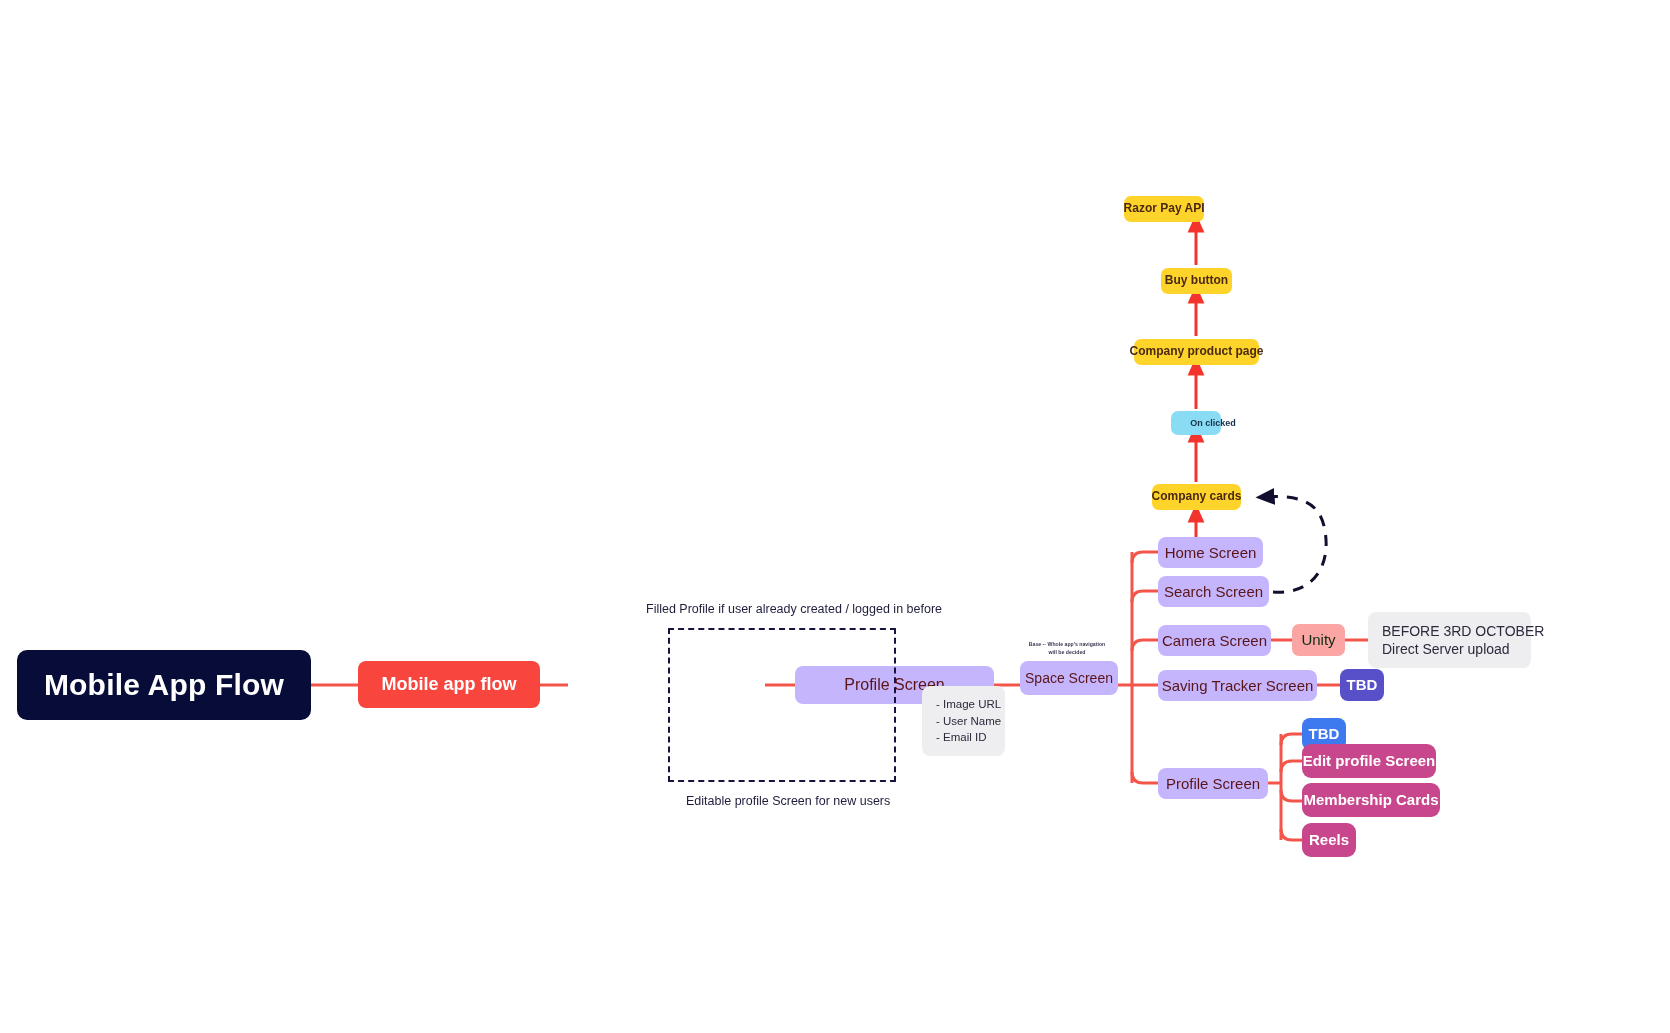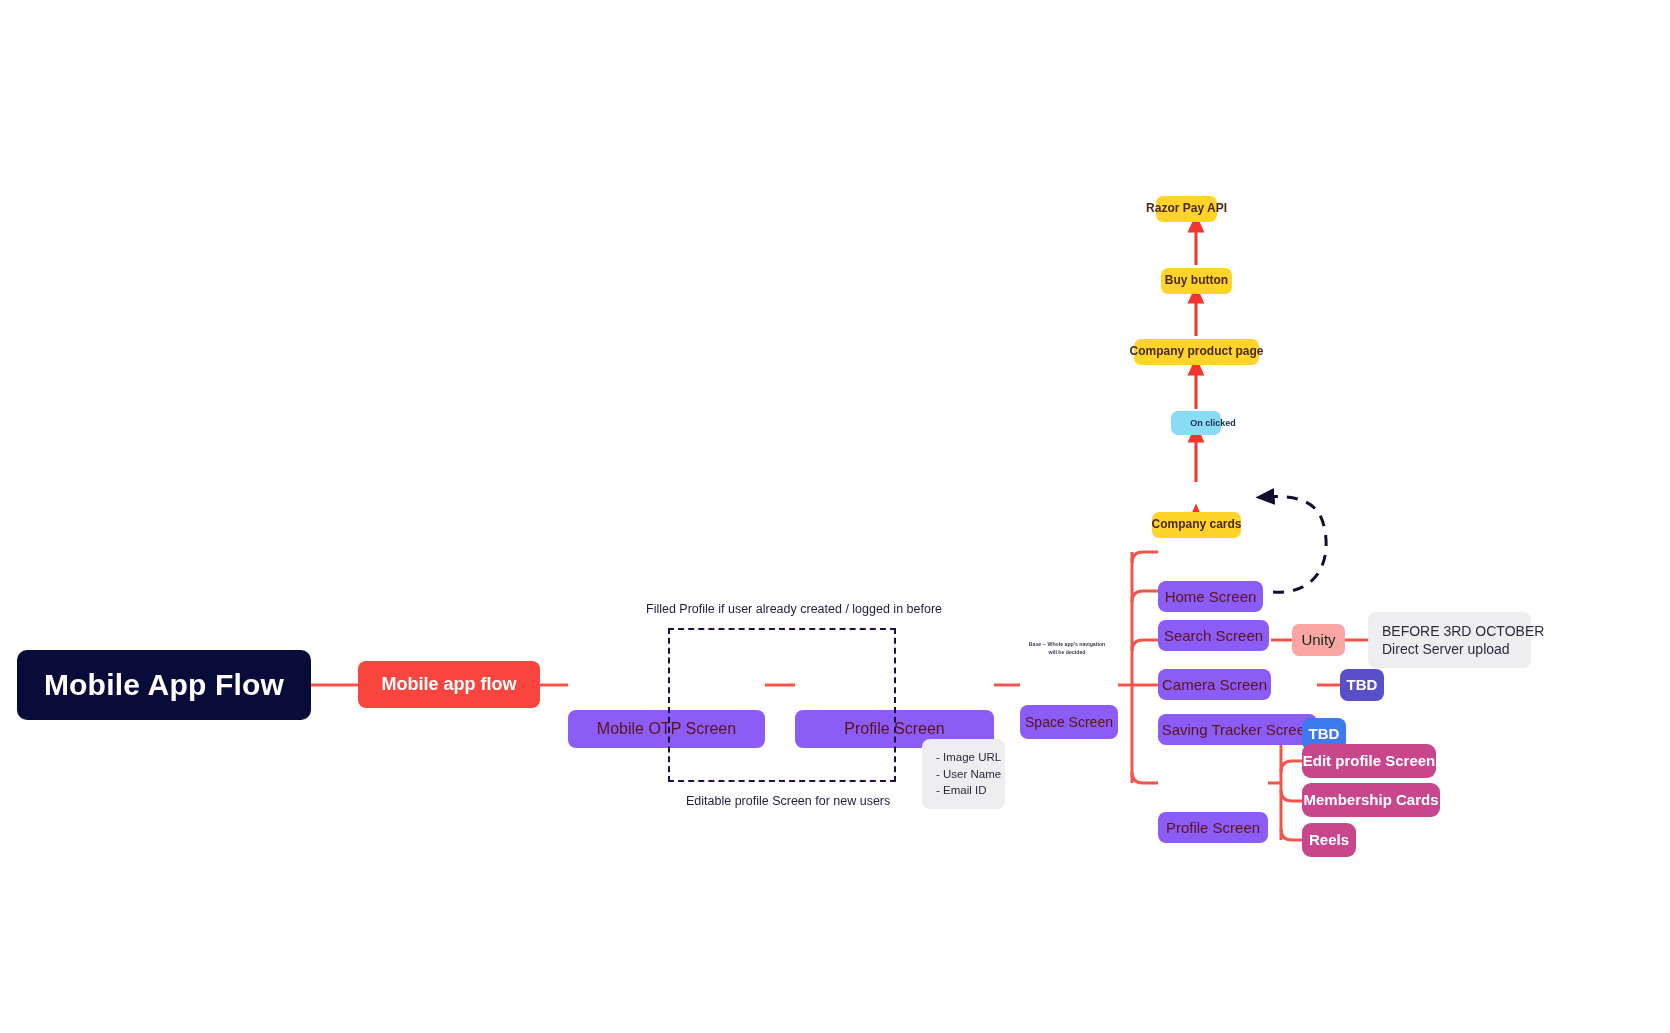--- a/index.html
+++ b/index.html
@@ -56,26 +56,25 @@
   .n-red {
     background: #f8463f;
     color: #ffffff;
     font-size: 18px;
     font-weight: 700;
     border-radius: 8px;
   }
 
   
   .n-pink {
-    background: #8b5cf6;
+    background: #c4b5fd;
     color: #5b1418;
     font-size: 16px;
     font-weight: 400;
     border-radius: 8px;
-    margin-top: 44px;
   }
   .n-pink.small {
     font-size: 15px;
   }
 
   
   .n-yellow {
     background: #ffd42a;
     color: #4a2a12;
     font-size: 12px;
@@ -243,23 +242,20 @@
   </svg>
 
   <div class="node n-root" style="left:17px; top:650px; width:294px; height:70px;">
     <span>Mobile App Flow</span>
   </div>
 
   <div class="node n-red" style="left:358px; top:661px; width:182px; height:47px;">
     <span>Mobile app flow</span>
   </div>
 
-  <div class="node n-pink" style="left:568px; top:666px; width:197px; height:38px;">
-    <span>Mobile OTP Screen</span>
-  </div>
 
   <div class="node n-pink" style="left:795px; top:666px; width:199px; height:38px;">
     <span>Profile Screen</span>
   </div>
 
   <div class="node n-pink" style="left:1020px; top:661px; width:98px; height:34px; font-size:14px;">
     <span>Space Screen</span>
   </div>
 
   <div class="node n-pink small" style="left:1158px; top:537px; width:105px; height:31px;">
@@ -304,42 +300,42 @@
   </div>
 
   <div class="node n-magenta" style="left:1302px; top:783px; width:138px; height:34px;">
     <span>Membership Cards</span>
   </div>
 
   <div class="node n-magenta" style="left:1302px; top:823px; width:54px; height:34px;">
     <span>Reels</span>
   </div>
 
-  <div class="node n-yellow" style="left:1152px; top:512px; width:89px; height:26px;">
+  <div class="node n-yellow" style="left:1152px; top:484px; width:89px; height:26px;">
     <span>Company cards</span>
   </div>
 
   <div class="node n-cyan" style="left:1171px; top:411px; width:50px; height:24px;padding-left:34px;">
     <span>On clicked</span>
   </div>
 
   <div class="node n-yellow" style="left:1134px; top:339px; width:125px; height:26px;">
     <span>Company product page</span>
   </div>
 
   <div class="node n-yellow" style="left:1161px; top:268px; width:71px; height:26px;">
     <span>Buy button</span>
   </div>
 
-  <div class="node n-yellow" style="left:1156px; top:196px; width:61px; height:26px;">
+  <div class="node n-yellow" style="left:1124px; top:196px; width:80px; height:26px;">
     <span>Razor Pay API</span>
   </div>
 
 
-  <div class="note note-sm" style="left:922px; top:739px; width:83px;">
+  <div class="note note-sm" style="left:922px; top:686px; width:83px;">
     <span class="note-line">- Image URL</span>
     <span class="note-line">- User Name</span>
     <span class="note-line">- Email ID</span>
   </div>
 
   <div class="dashed-box" style="left:668px; top:628px; width:228px; height:154px;"></div>
 
   <div class="anno" style="left:646px; top:602px;">Filled Profile if user already created / logged in before</div>
 
   <div class="anno" style="left:686px; top:794px;">Editable profile Screen for new users</div>

